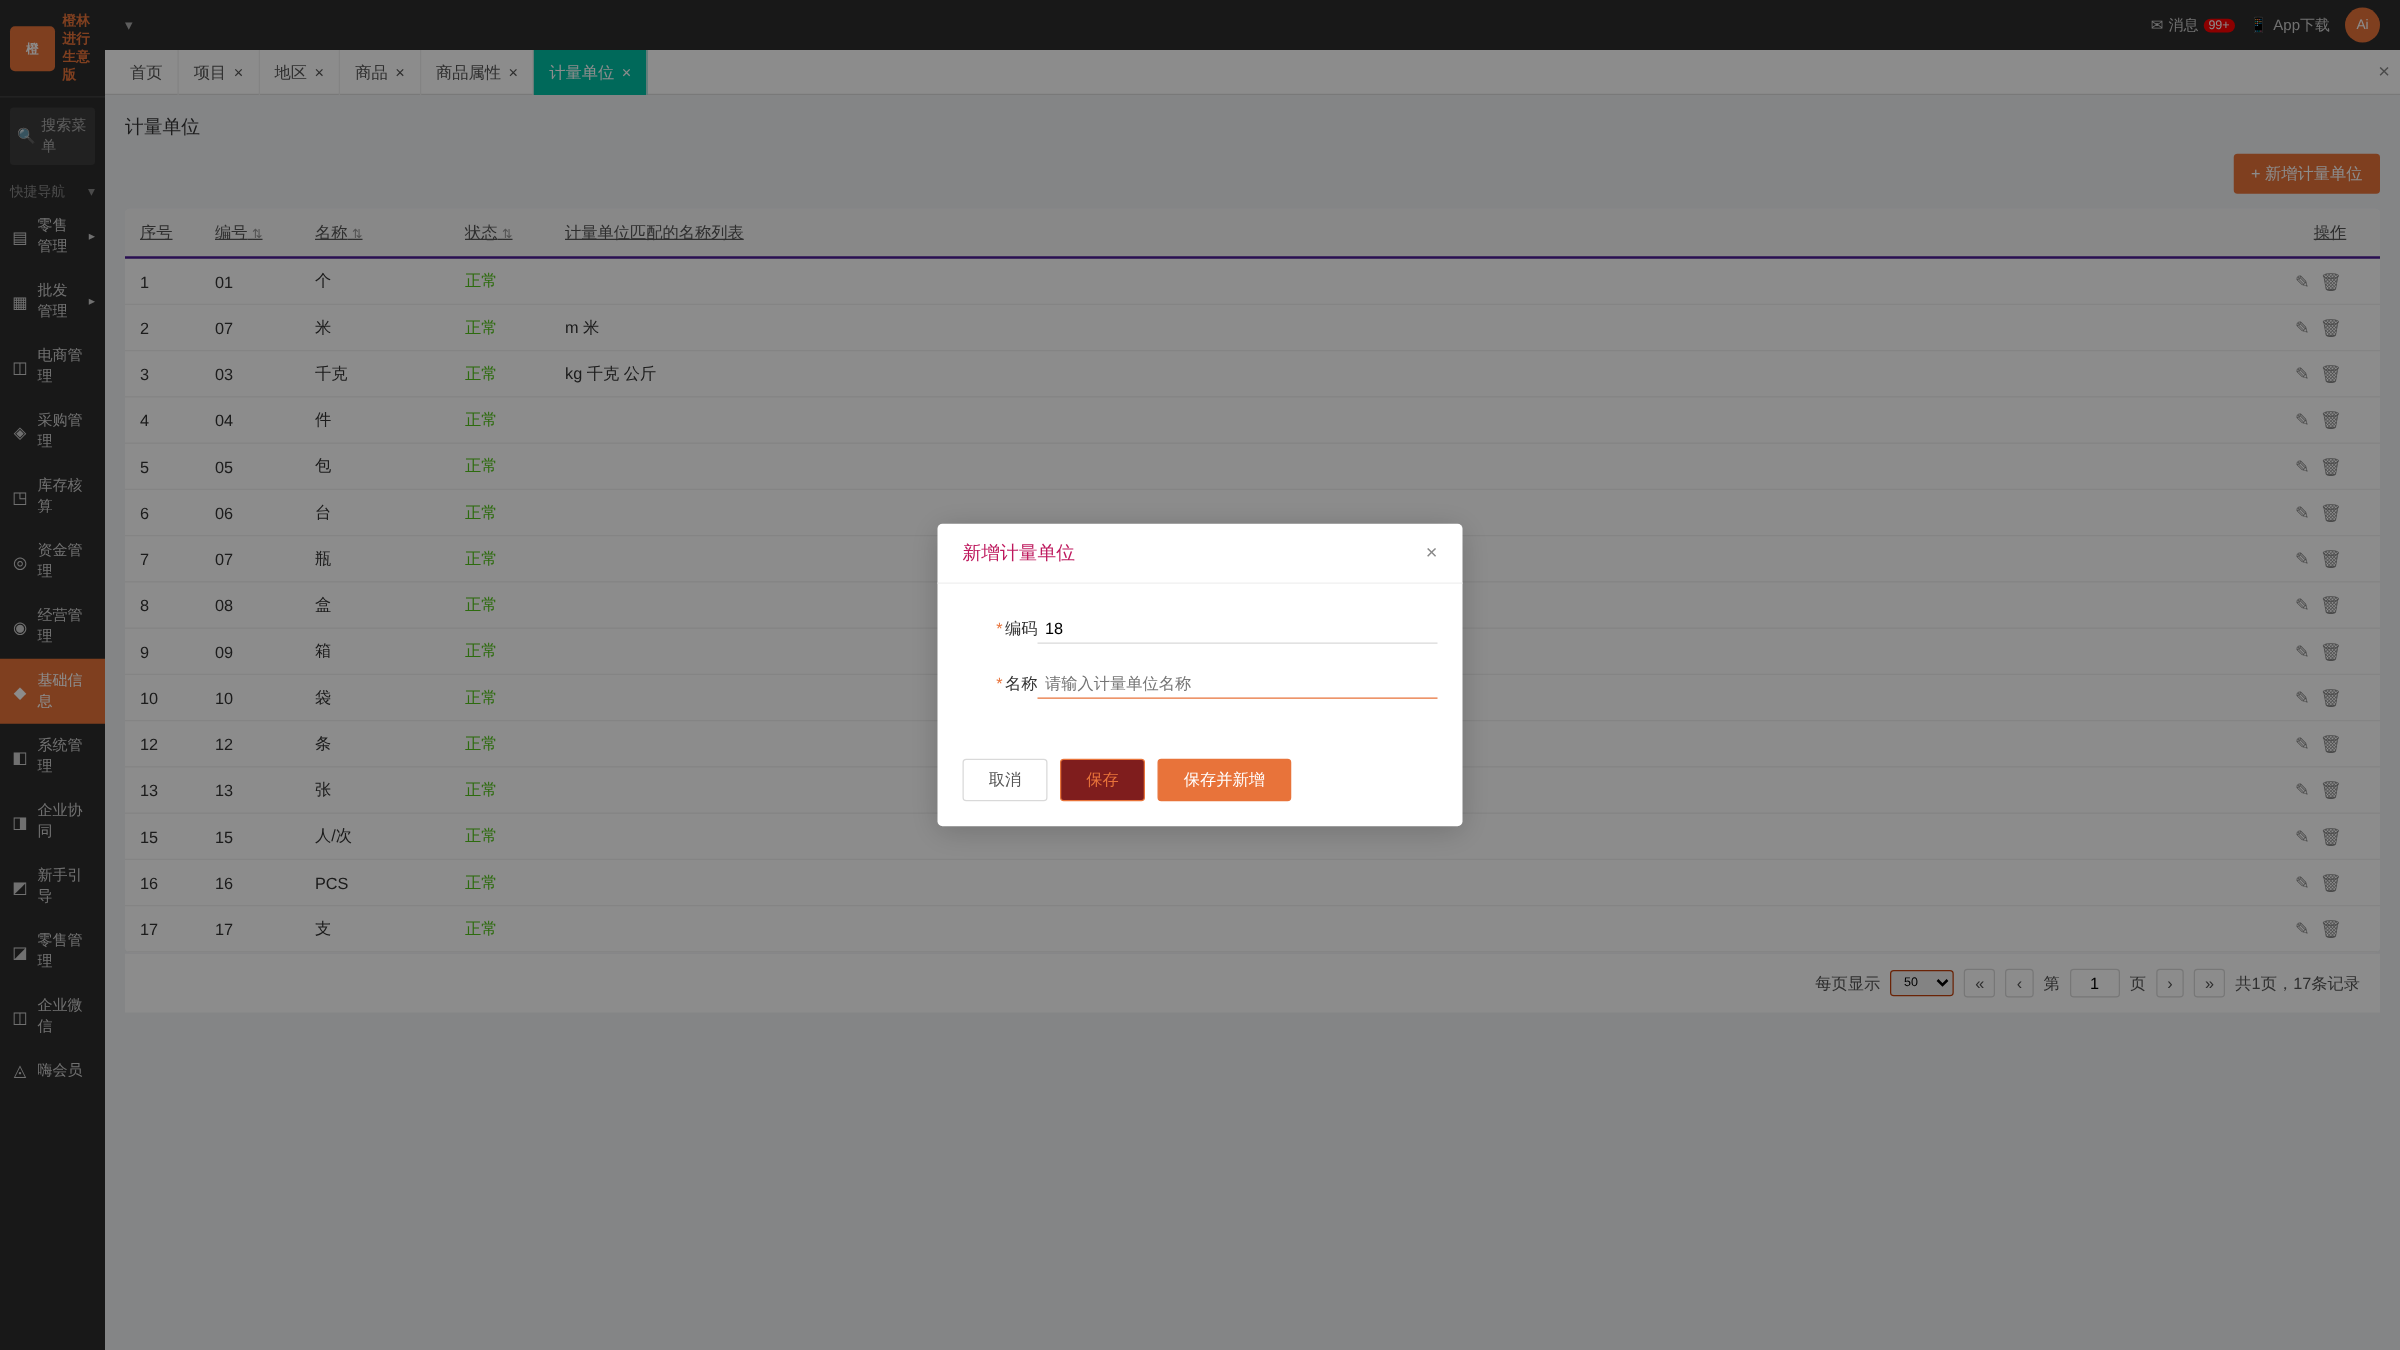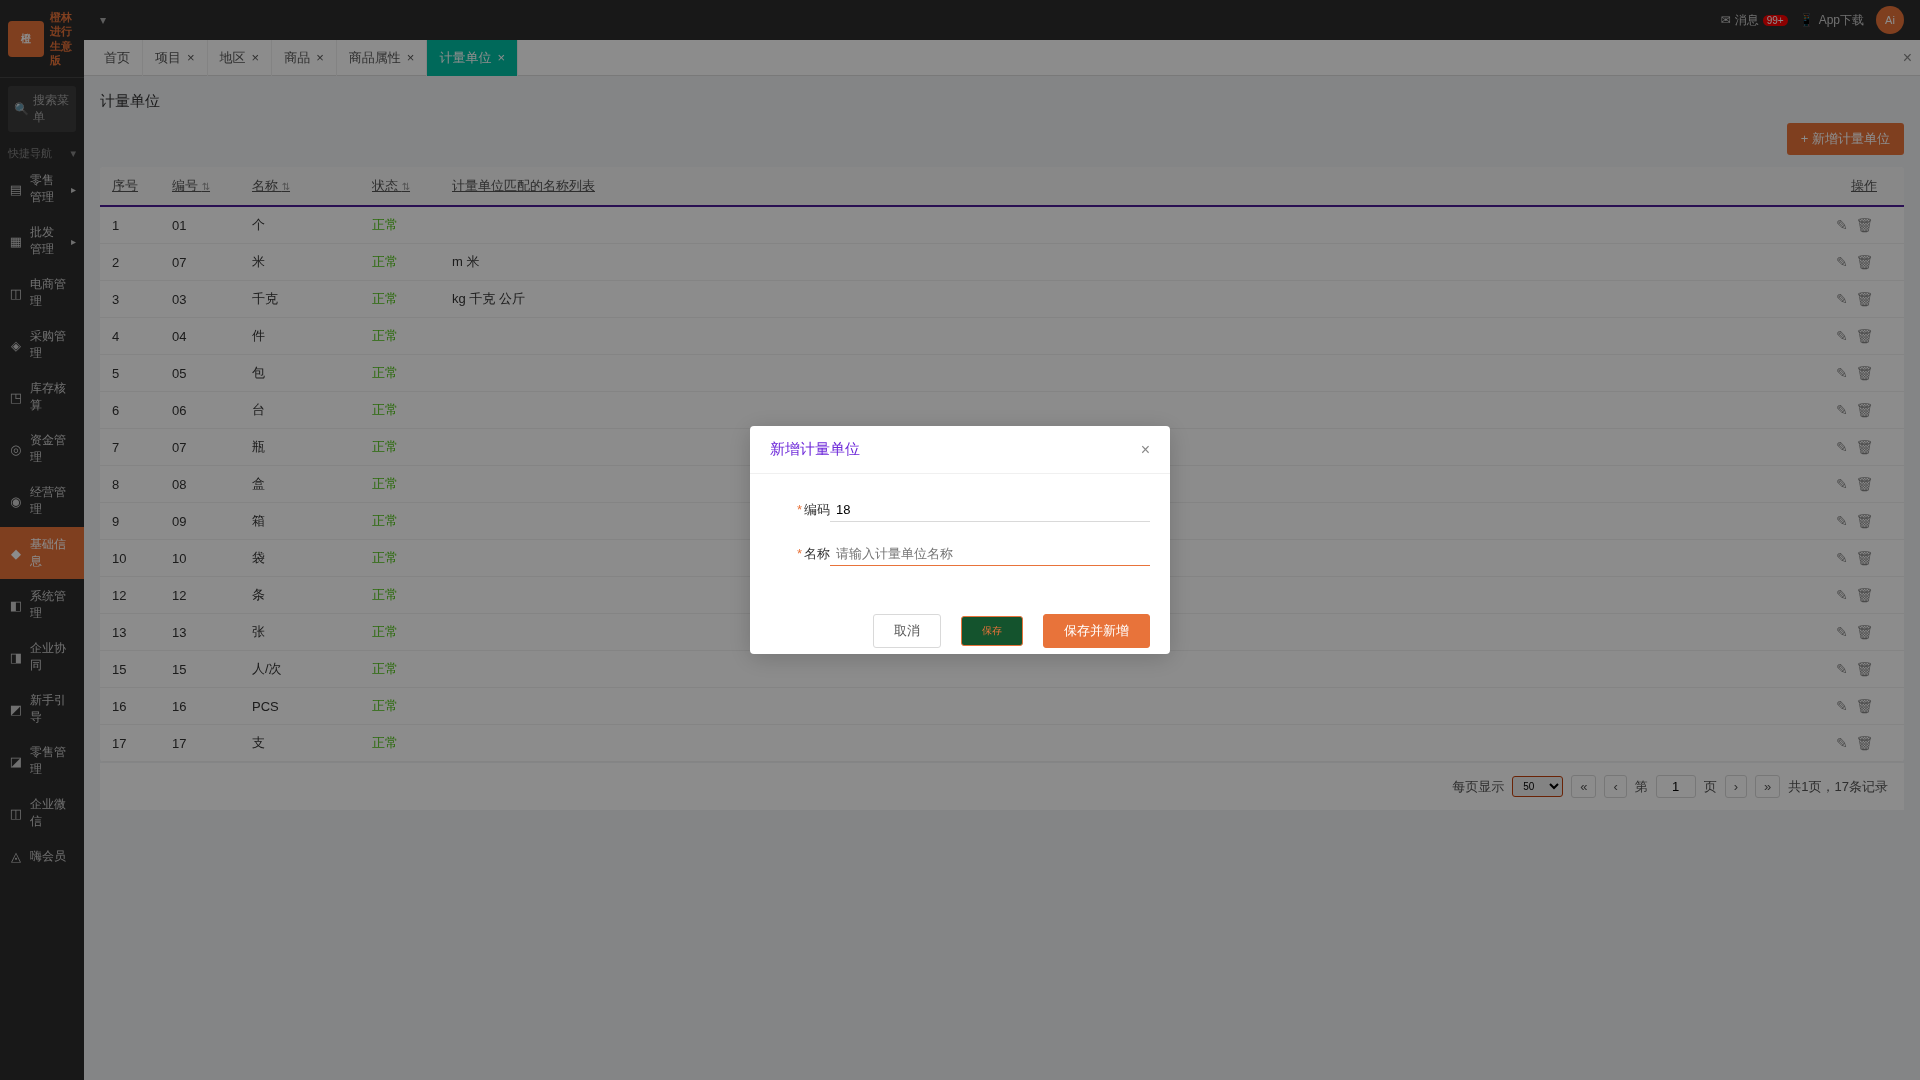--- a/index.html
+++ b/index.html
@@ -55,31 +55,31 @@
     
     .pagination { display: flex; align-items: center; justify-content: flex-end; padding: 12px 16px; gap: 8px; font-size: 13px; color: #555; background: white; margin-top: 1px; }
     .page-size-select { border: 1px solid #c2410c; padding: 3px 6px; border-radius: 3px; font-size: 10px; }
     .page-btn { background: none; border: 1px solid #d9d9d9; padding: 3px 8px; border-radius: 3px; cursor: pointer; color: #555; font-size: 13px; }
     .page-input { border: 1px solid #d9d9d9; padding: 3px 6px; border-radius: 3px; width: 40px; text-align: center; font-size: 13px; }
 
     
     .modal-overlay { position: fixed; top: 0; left: 0; width: 1920px; height: 1080px; background: rgba(0,0,0,0.45); z-index: 100; display: flex; align-items: center; justify-content: center; }
     .modal { background: white; border-radius: 4px; width: 420px; box-shadow: 0 4px 24px rgba(0,0,0,0.18); }
     .modal-header { padding: 14px 20px; border-bottom: 1px solid #f0f0f0; display: flex; align-items: center; justify-content: space-between; }
-    .modal-title { font-size: 15px; color: #6d28d9; font-weight: 500; }
+    .modal-title { font-size: 15px; color: #be185d; font-weight: 500; }
     .modal-close { background: none; border: none; cursor: pointer; color: #888; font-size: 16px; line-height: 1; }
     .modal-body { padding: 24px 20px 16px; }
     .form-item { display: flex; align-items: center; margin-bottom: 20px; }
     .form-label { width: 60px; text-align: right; font-size: 13px; color: #333; flex-shrink: 0; }
     .form-label.required::before { content: "*"; color: #e8733a; margin-right: 2px; }
     .form-input { flex: 1; border: none; border-bottom: 1px solid #d9d9d9; padding: 4px 6px; font-size: 13px; outline: none; }
     .form-input.active-focus { border-bottom-color: #e8733a; }
-    .modal-footer { padding: 12px 20px 6px; display: flex; align-items: center; justify-content: flex-end; gap: 20px; }
+    .modal-footer { padding: 12px 20px 20px; display: flex; align-items: center; justify-content: flex-start; gap: 10px; }
     .btn-default { background: white; border: 1px solid #d9d9d9; color: #555; padding: 7px 20px; border-radius: 3px; cursor: pointer; font-size: 13px; }
-    .btn-save { background: #14532d; border: 1px solid #e8733a; color: #e8733a; padding: 7px 20px; border-radius: 3px; cursor: pointer; font-size: 10px; }
+    .btn-save { background: #7f1d1d; border: 1px solid #e8733a; color: #e8733a; padding: 7px 20px; border-radius: 3px; cursor: pointer; font-size: 13px; }
     .btn-save-new { background: #e8733a; border: 1px solid #e8733a; color: white; padding: 7px 20px; border-radius: 3px; cursor: pointer; font-size: 13px; }
 
     .col-index { width: 60px; }
     .col-code { width: 80px; }
     .col-name { width: 120px; }
     .col-status { width: 80px; }
     .col-match { }
     .col-action { width: 80px; text-align: center; }
   </style>
 </head>

